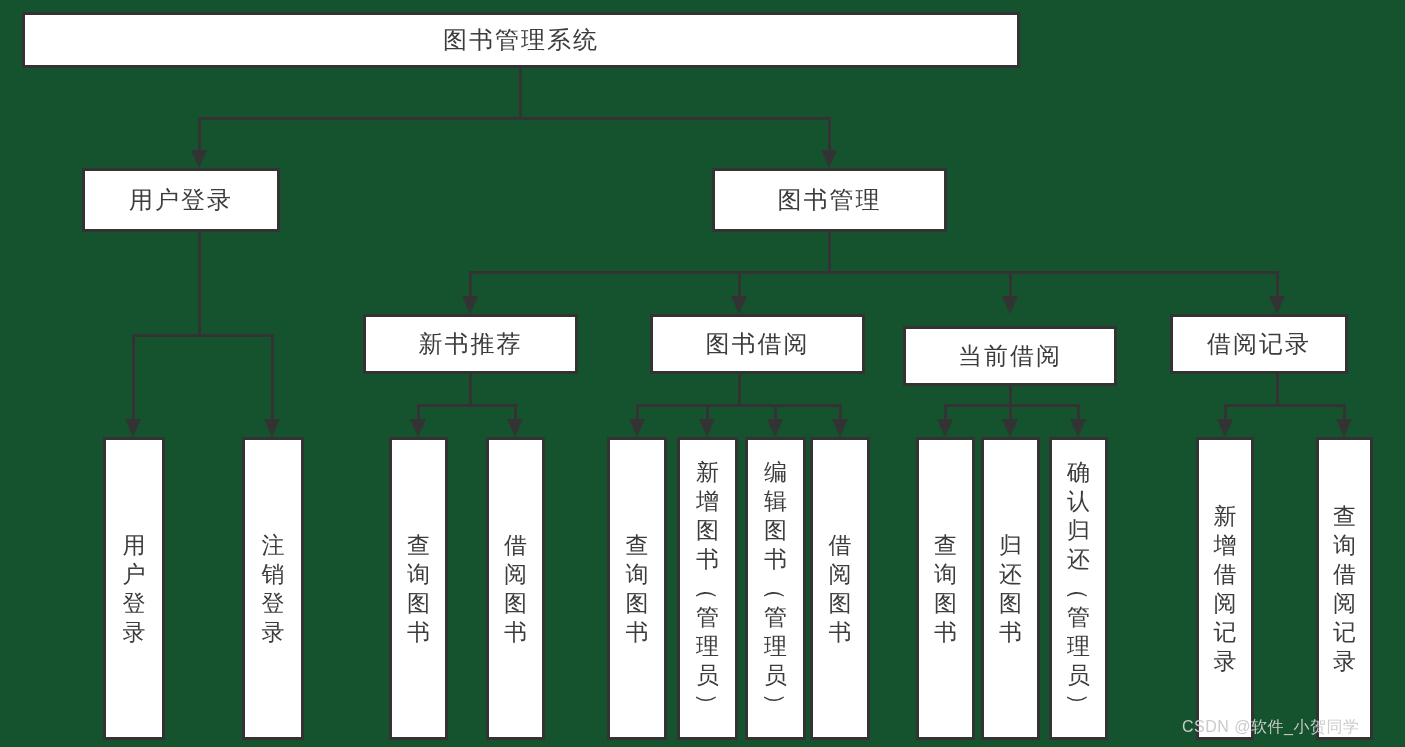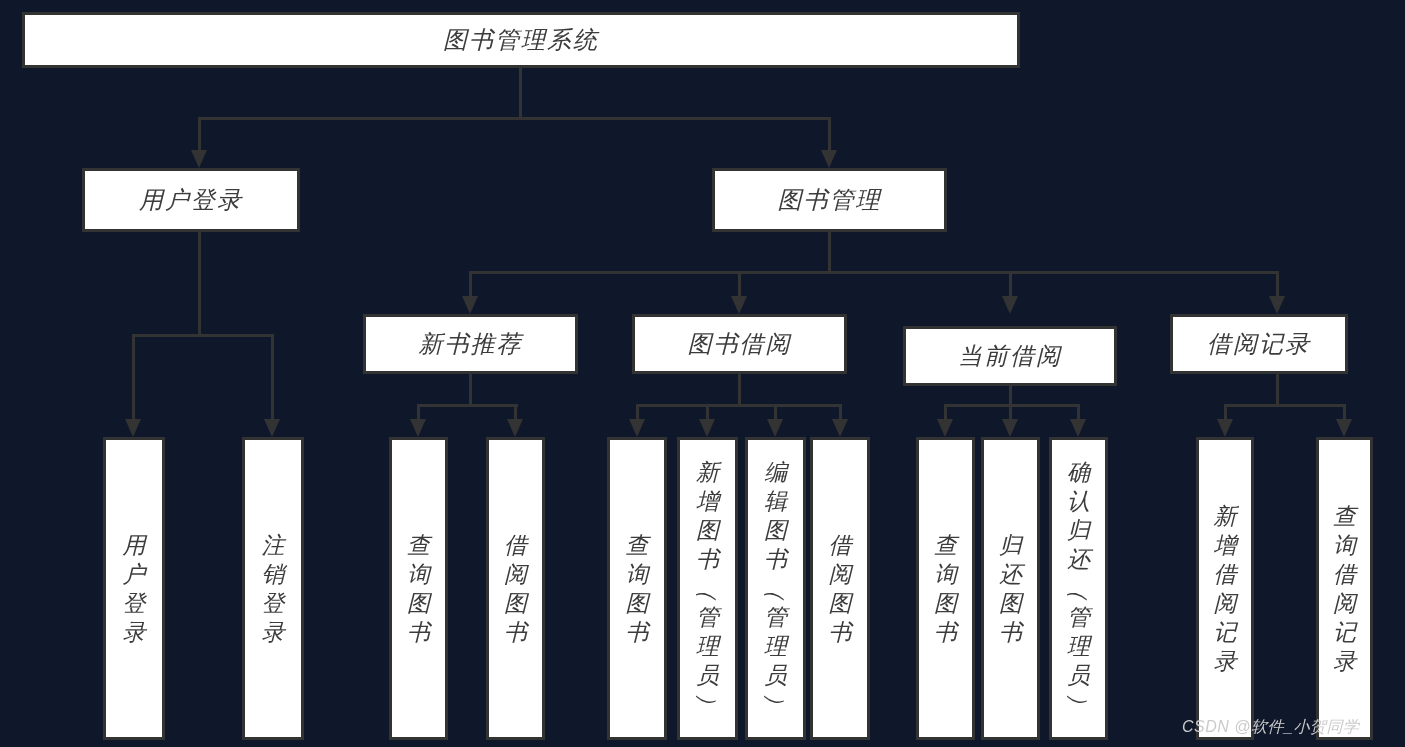--- a/index.html
+++ b/index.html
@@ -1,20 +1,19 @@
 <!DOCTYPE html>
 <html><head>
 <meta charset="utf-8">
 <style>
   html,body { margin:0; padding:0; background:#ffffff; }
   .canvas {
-    position:relative; width:1405px; height:747px; background:#0f172a;
+    position:relative; width:1405px; height:747px; background:#14532d;
     overflow:hidden;
     font-family:"Liberation Sans","DejaVu Sans",sans-serif;
-    font-style:italic;
   }
   .box {
     position:absolute; box-sizing:border-box;
     border:3px solid #333333; background:#ffffff;
     display:flex; align-items:center; justify-content:center;
     color:#3c3c3c; font-size:24px; letter-spacing:2px;
     z-index:2;
   }
   .leaf { font-size:23px; letter-spacing:0; }
   .vtext {
@@ -36,31 +35,31 @@
 </style>
 </head>
 <body>
 
 <div class="canvas">
 
   <div class="box" style="left:22px;top:12px;width:998px;height:56px">
     <span>图书管理系统</span>
   </div>
 
-  <div class="box" style="left:82px;top:168px;width:218px;height:64px">
+  <div class="box" style="left:82px;top:168px;width:198px;height:64px">
     <span>用户登录</span>
   </div>
   <div class="box" style="left:363px;top:314px;width:215px;height:60px">
     <span>新书推荐</span>
   </div>
 
   <div class="box" style="left:712px;top:168px;width:235px;height:64px">
     <span>图书管理</span>
   </div>
-  <div class="box" style="left:632px;top:314px;width:215px;height:60px">
+  <div class="box" style="left:650px;top:314px;width:215px;height:60px">
     <span>图书借阅</span>
   </div>
   <div class="box" style="left:903px;top:326px;width:214px;height:60px">
     <span>当前借阅</span>
   </div>
   <div class="box" style="left:1170px;top:314px;width:178px;height:60px">
     <span>借阅记录</span>
   </div>
 
   <div class="box leaf" style="left:103px;top:437px;width:62px;height:303px">

